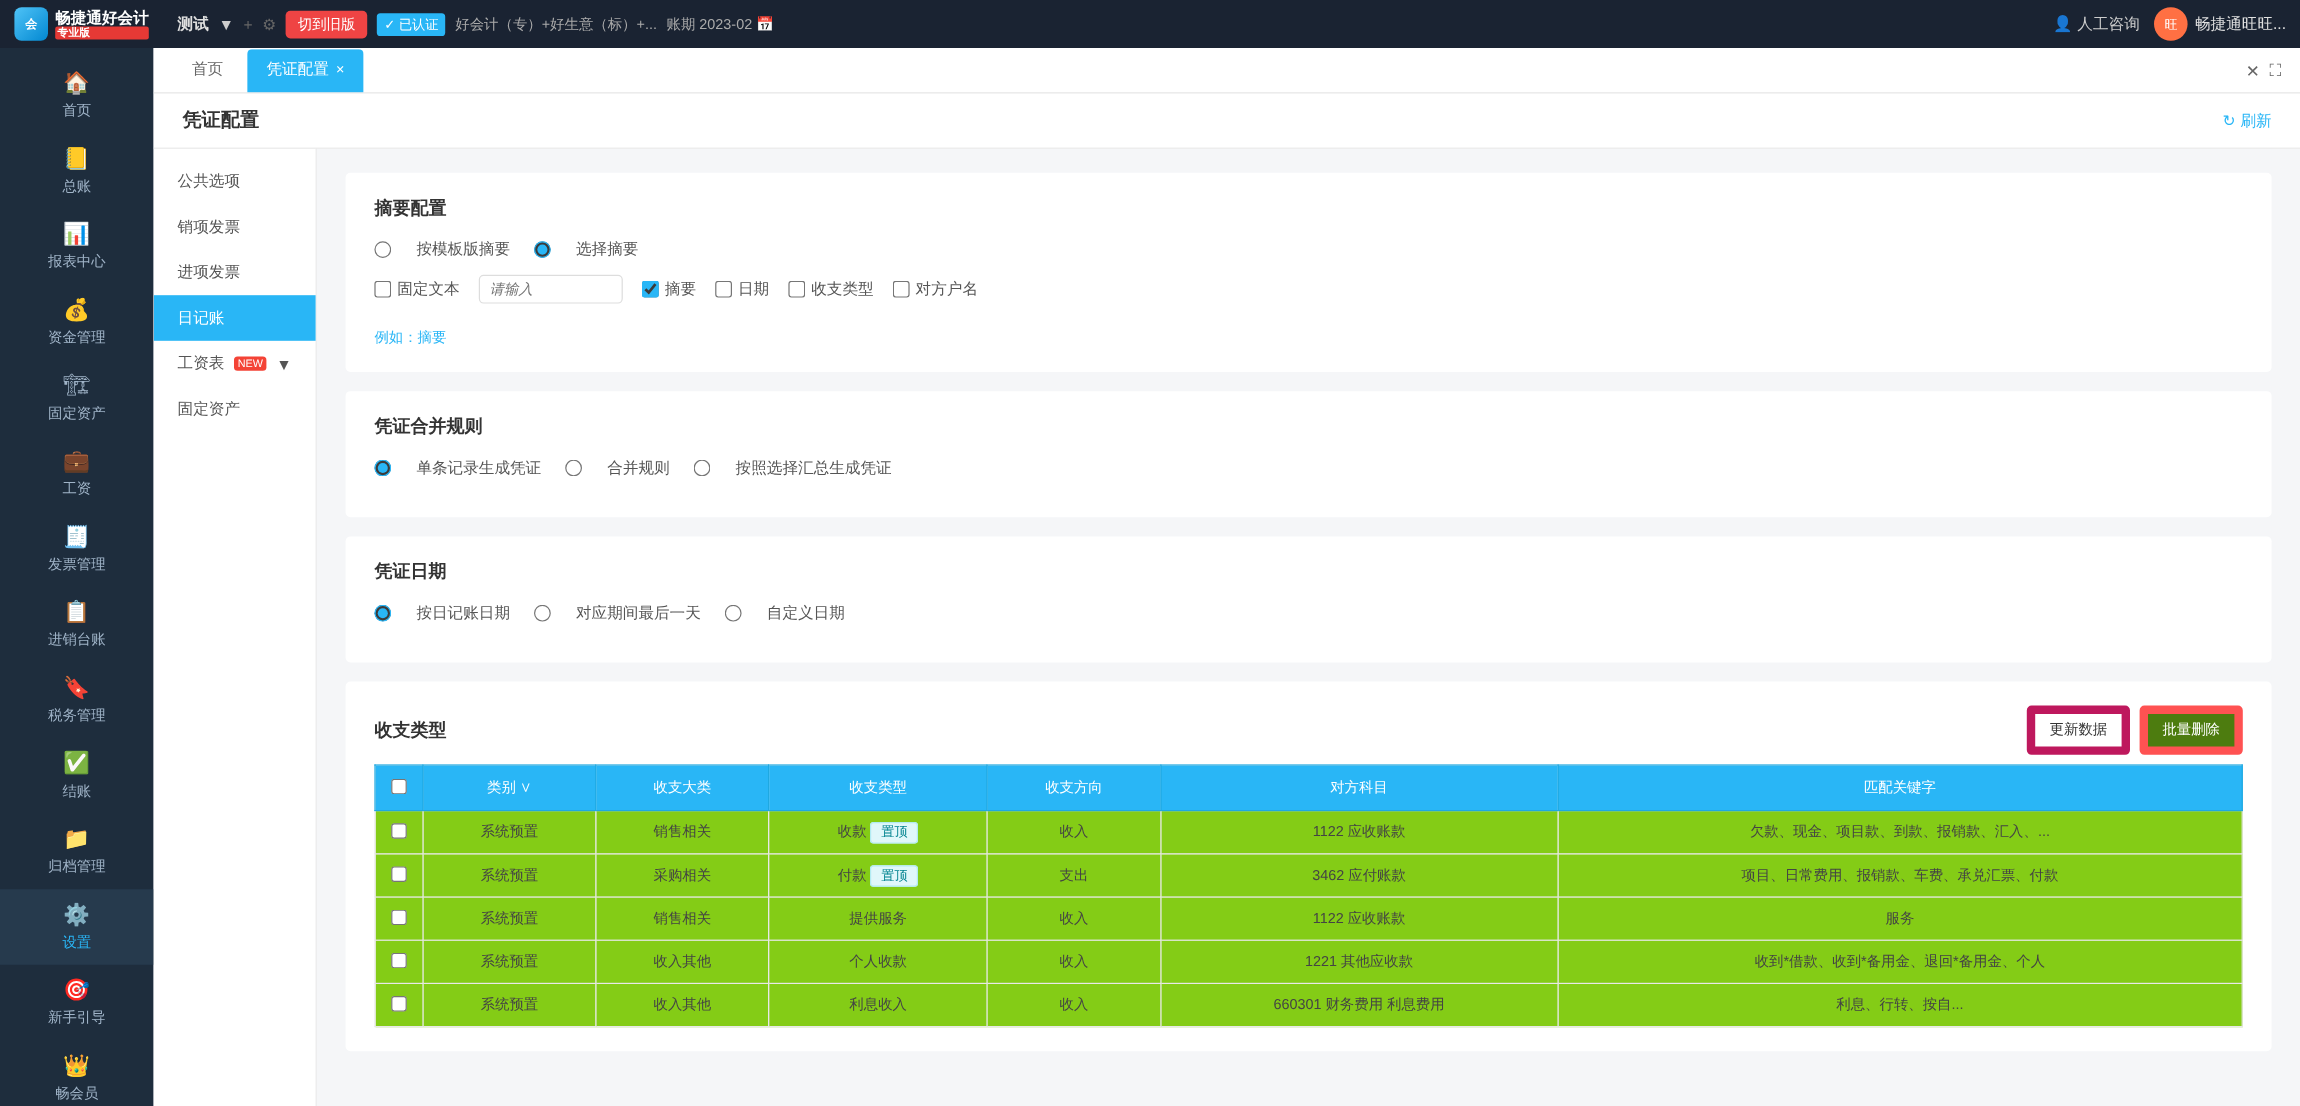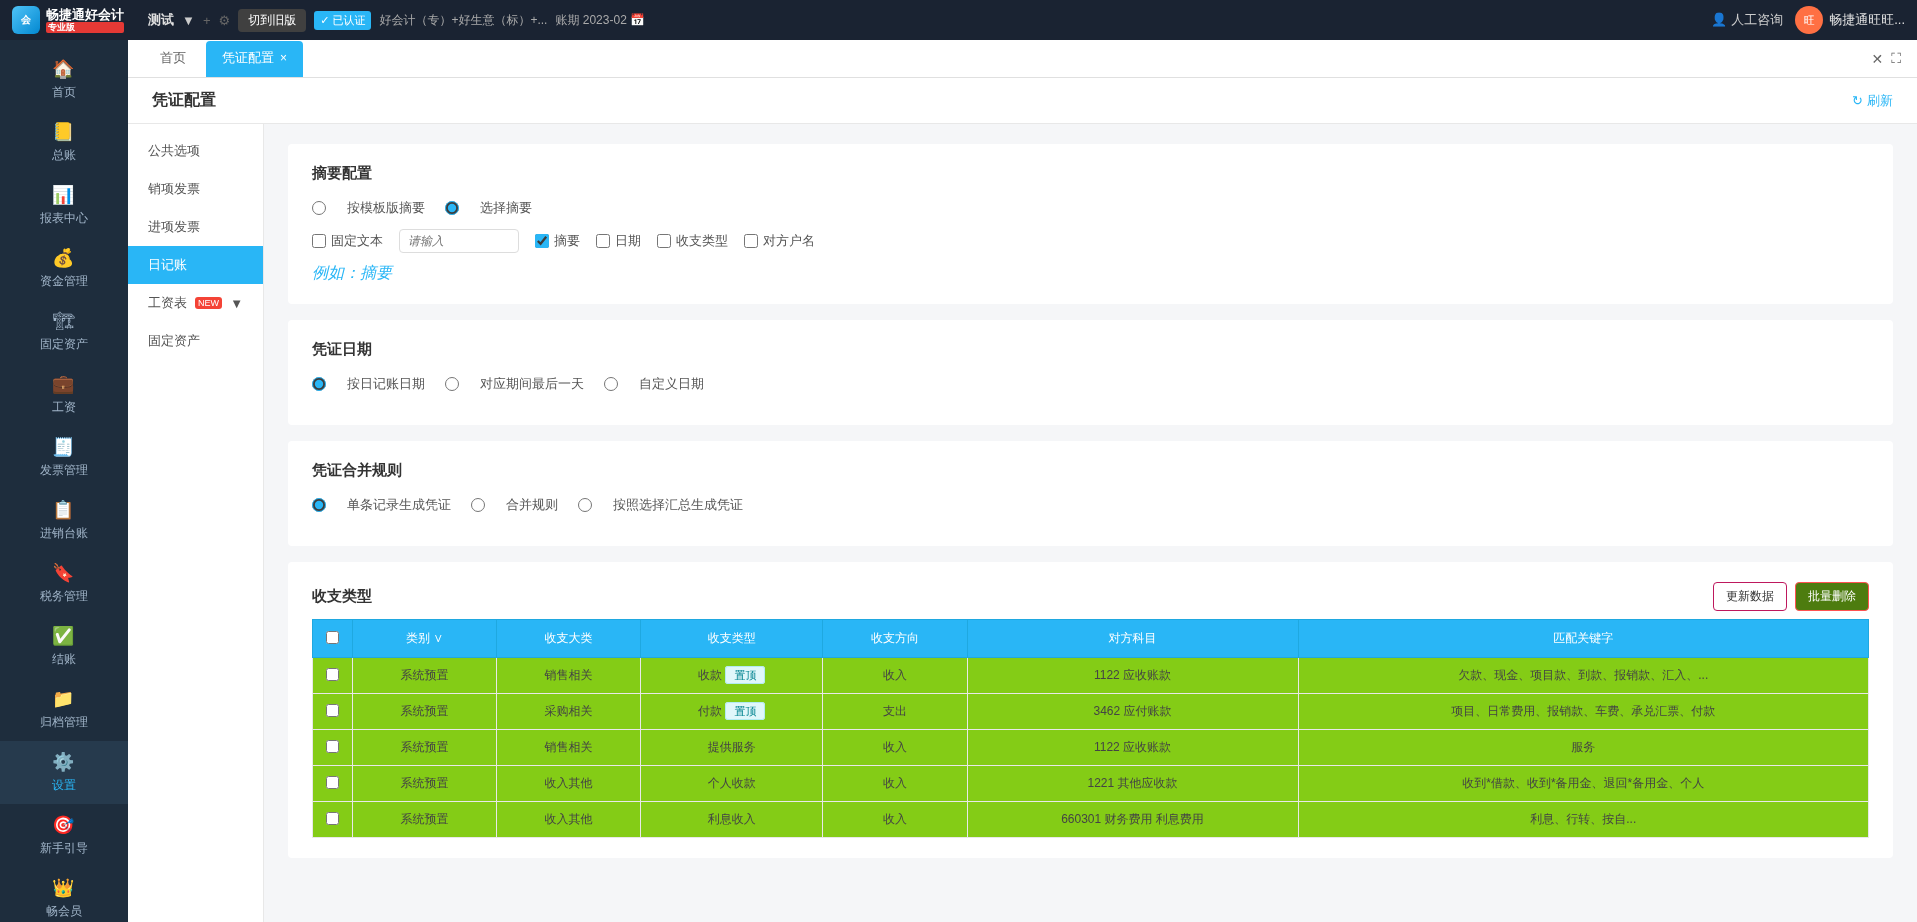--- a/index.html
+++ b/index.html
@@ -7,21 +7,21 @@
 
     
     .top-bar { height: 40px; background: #1a2332; display: flex; align-items: center; padding: 0 12px; gap: 8px; flex-shrink: 0; }
     .top-bar-logo { display: flex; align-items: center; gap: 6px; color: #fff; font-size: 13px; font-weight: bold; min-width: 128px; }
     .logo-icon { width: 28px; height: 28px; background: linear-gradient(135deg, #4fc3f7, #0288d1); border-radius: 6px; display: flex; align-items: center; justify-content: center; color: #fff; font-size: 10px; }
     .logo-text { line-height: 1.2; }
     .logo-text .main { font-size: 13px; color: #fff; }
     .logo-text .sub { font-size: 9px; color: #90caf9; background: #e53935; border-radius: 2px; padding: 0 2px; color: #fff; }
     .top-bar-content { display: flex; align-items: center; gap: 8px; flex: 1; color: #ccc; font-size: 13px; }
     .top-bar-title { color: #e0e0e0; font-weight: bold; }
-    .top-bar-btn { background: #404040; color: #fff; border: none; border-radius: 4px; padding: 3px 10px; font-size: 12px; cursor: pointer; }
+    .top-bar-btn { background: #ef4444; color: #fff; border: none; border-radius: 4px; padding: 3px 10px; font-size: 12px; cursor: pointer; }
     .top-bar-badge { background: #29b6f6; color: #fff; border-radius: 3px; padding: 2px 6px; font-size: 11px; }
     .top-bar-right { display: flex; align-items: center; gap: 12px; margin-left: auto; color: #ccc; font-size: 13px; }
     .avatar-area { display: flex; align-items: center; gap: 6px; color: #e0e0e0; }
     .avatar-circle { width: 28px; height: 28px; background: #ff7043; border-radius: 50%; display: flex; align-items: center; justify-content: center; color: #fff; font-size: 11px; }
 
     
     .main-layout { display: flex; flex: 1; overflow: hidden; }
 
     
     .sidebar { width: 128px; background: #1e2d3d; flex-shrink: 0; display: flex; flex-direction: column; padding-top: 8px; }
@@ -66,27 +66,27 @@
     .radio-label { display: flex; align-items: center; gap: 21px; cursor: pointer; color: #555; font-size: 13px; }
     .radio-input { accent-color: #29b6f6; width: 14px; height: 14px; }
 
     
     .checkbox-row { display: flex; align-items: center; gap: 16px; margin-top: 10px; }
     .check-label { display: flex; align-items: center; gap: 5px; cursor: pointer; font-size: 13px; color: #555; }
     .check-input { accent-color: #29b6f6; width: 14px; height: 14px; }
     .text-input { border: 1px solid #ddd; border-radius: 4px; padding: 4px 8px; font-size: 12px; color: #999; width: 120px; font-style: italic; }
 
     
-    .example-text { color: #29b6f6; font-size: 16px; margin-top: 10px; font-style: italic; }
+    .example-text { color: #29b6f6; font-size: 12px; margin-top: 20px; }
 
     
     .table-header { display: flex; align-items: center; justify-content: space-between; margin-bottom: 8px; }
     .table-title { font-size: 15px; font-weight: bold; color: #333; }
     .table-actions { display: flex; gap: 8px; }
-    .action-btn { border: 1px solid #be185d; background: #fff; border-radius: 4px; padding: 5px 12px; cursor: pointer; font-size: 12px; color: #333; }
+    .action-btn { border: 7px solid #be185d; background: #fff; border-radius: 4px; padding: 5px 12px; cursor: pointer; font-size: 12px; color: #333; }
     .action-btn.danger { background: #4d7c0f; color: #fff; border-color: #ff5252; }
 
     .data-table { width: 100%; border-collapse: collapse; font-size: 12px; }
     .data-table th { background: #29b6f6; color: #fff; padding: 10px 12px; text-align: center; font-weight: normal; border: 1px solid #1fa8e0; }
     .data-table th:first-child { width: 40px; }
     .data-table td { padding: 9px 12px; text-align: center; border: 1px solid #e8e8e8; color: #444; background: #84cc16; }
     .tag-teal { background: #e0f7fa; color: #00838f; border: 1px solid #b2ebf2; border-radius: 3px; padding: 2px 8px; font-size: 11px; cursor: pointer; }
 
     
     .main-content::-webkit-scrollbar { width: 6px; }
@@ -266,51 +266,51 @@
               <input type="checkbox" class="check-input" style="">
               <span>对方户名</span>
             </label>
           </div>
           <div class="example-text">
             <span>例如：摘要</span>
           </div>
         </div>
 
         <div class="section">
+          <div class="section-title">凭证合并规则</div>
+          <div class="radio-group">
+            <label class="radio-label">
+              <input type="radio" class="radio-input" name="merge_rule" checked="" style="">
+              <span>单条记录生成凭证</span>
+            </label>
+            <label class="radio-label">
+              <input type="radio" class="radio-input" name="merge_rule" style="">
+              <span>合并规则</span>
+            </label>
+            <label class="radio-label">
+              <input type="radio" class="radio-input" name="merge_rule" style="">
+              <span>按照选择汇总生成凭证</span>
+            </label>
+          </div>
+        </div>
+
+        <div class="section">
           <div class="section-title">凭证日期</div>
           <div class="radio-group">
             <label class="radio-label">
               <input type="radio" class="radio-input" name="voucher_date" checked="" style="">
               <span>按日记账日期</span>
             </label>
             <label class="radio-label">
               <input type="radio" class="radio-input" name="voucher_date" style="">
               <span>对应期间最后一天</span>
             </label>
             <label class="radio-label">
               <input type="radio" class="radio-input" name="voucher_date" style="">
               <span>自定义日期</span>
-            </label>
-          </div>
-        </div>
-
-        <div class="section">
-          <div class="section-title">凭证合并规则</div>
-          <div class="radio-group">
-            <label class="radio-label">
-              <input type="radio" class="radio-input" name="merge_rule" checked="" style="">
-              <span>单条记录生成凭证</span>
-            </label>
-            <label class="radio-label">
-              <input type="radio" class="radio-input" name="merge_rule" style="">
-              <span>合并规则</span>
-            </label>
-            <label class="radio-label">
-              <input type="radio" class="radio-input" name="merge_rule" style="">
-              <span>按照选择汇总生成凭证</span>
             </label>
           </div>
         </div>
 
         <div class="section">
           <div class="table-header">
             <div class="table-title">收支类型</div>
             <div class="table-actions">
               <button class="action-btn">更新数据</button>
               <button class="action-btn danger">批量删除</button>

